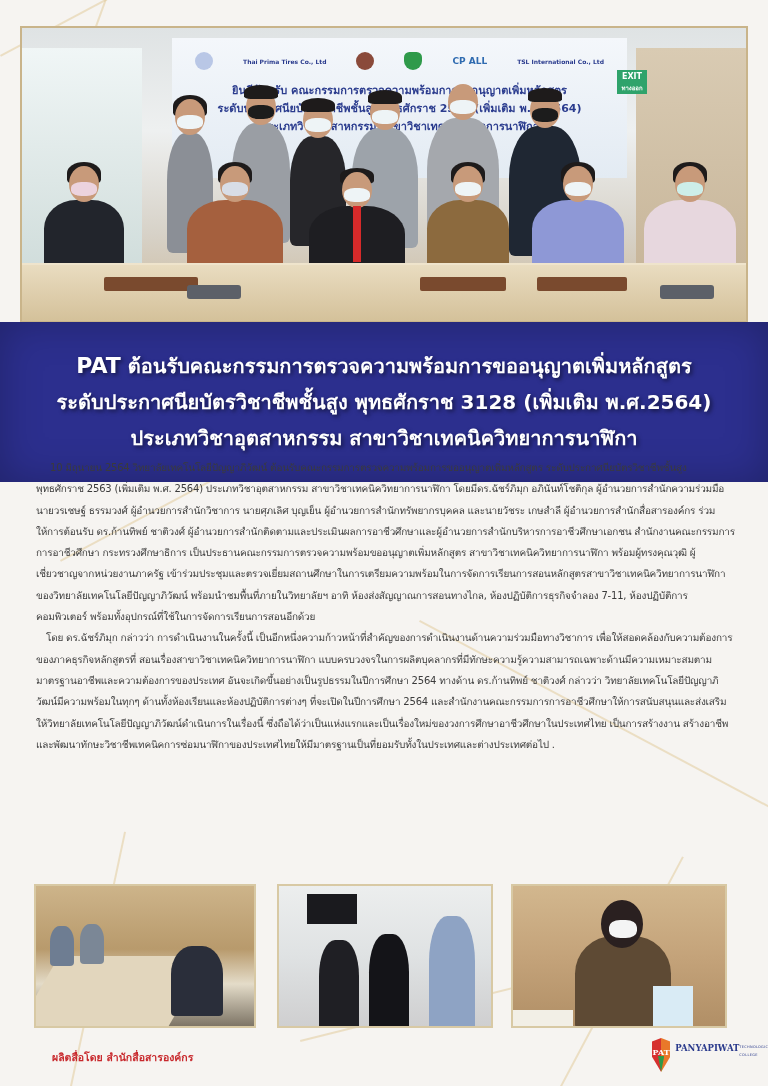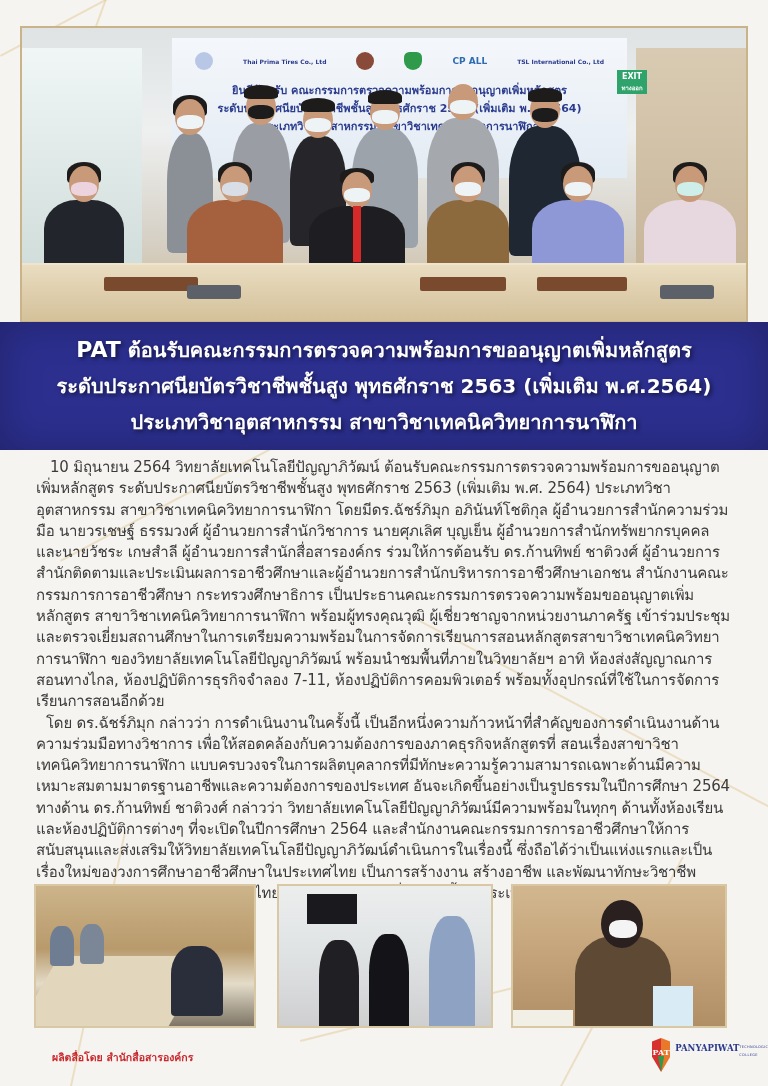--- a/index.html
+++ b/index.html
@@ -67,36 +67,36 @@
     border-top: 2px solid #efe4cc;
   }
   .tray {
     position: absolute; bottom: 30px; height: 14px; background: #7a4a2e; border-radius: 2px;
   }
   .mic-base {
     position: absolute; bottom: 22px; width: 54px; height: 14px; background: #5c6068; border-radius: 3px;
   }
 
   .banner {
-    position: absolute; left: 0; top: 322px; width: 768px; height: 128px;
+    position: absolute; left: 0; top: 322px; width: 768px; height: 160px;
     background: #2c2f8e;
     box-shadow: inset 0 0 40px rgba(0,0,0,0.25);
     display: flex; flex-direction: column; justify-content: center; align-items: center;
   }
   .banner-line {
     color: #ffffff; font-weight: bold; font-size: 20px; line-height: 36px;
     text-shadow: 2px 2px 4px rgba(0,0,0,0.55);
     font-family: "DejaVu Sans", sans-serif;
     white-space: nowrap;
   }
   .banner-line .brand { font-size: 22px; }
 
   .body-text {
     position: absolute; left: 36px; top: 457px; width: 700px;
-    font-size: 15px; line-height: 21.3px; color: #3b3b3b;
+    font-size: 10px; line-height: 21.3px; color: #3b3b3b;
     font-family: "DejaVu Sans", sans-serif;
     letter-spacing: -0.2px;
   }
   .body-text p { text-indent: 0; }
   .body-text .para1 { text-indent: 14px; }
   .body-text .para2 { text-indent: 10px; }
 
   .gallery-photo {
     position: absolute; top: 884px; height: 144px; border: 2px solid #d8c9a4; overflow: hidden;
   }
@@ -233,21 +233,21 @@
   <div class="tray" style="left:398px;width:86px;"></div>
   <div class="tray" style="left:515px;width:90px;"></div>
   <div class="mic-base" style="left:165px;"></div>
   <div class="mic-base" style="left:638px;"></div>
 </div>
 
 <div class="banner">
   <div class="banner-line">
     <span class="brand">PAT</span><span> ต้อนรับคณะกรรมการตรวจความพร้อมการขออนุญาตเพิ่มหลักสูตร</span>
   </div>
-  <div class="banner-line">ระดับประกาศนียบัตรวิชาชีพชั้นสูง พุทธศักราช 2563 (เพิ่มเติม พ.ศ.2564)</div>
+  <div class="banner-line">ระดับประกาศนียบัตรวิชาชีพชั้นสูง พุทธศักราช 3128 (เพิ่มเติม พ.ศ.2564)</div>
   <div class="banner-line">ประเภทวิชาอุตสาหกรรม สาขาวิชาเทคนิควิทยาการนาฬิกา</div>
 </div>
 
 <div class="body-text">
   <p class="para1">10 มิถุนายน 2564 วิทยาลัยเทคโนโลยีปัญญาภิวัฒน์ ต้อนรับคณะกรรมการตรวจความพร้อมการขออนุญาตเพิ่มหลักสูตร ระดับประกาศนียบัตรวิชาชีพชั้นสูง พุทธศักราช 2563 (เพิ่มเติม พ.ศ. 2564) ประเภทวิชาอุตสาหกรรม สาขาวิชาเทคนิควิทยาการนาฬิกา โดยมีดร.ฉัชร์ภิมุก อภินันท์โชติกุล ผู้อำนวยการสำนักความร่วมมือ นายวรเชษฐ์ ธรรมวงศ์ ผู้อำนวยการสำนักวิชาการ นายศุภเลิศ บุญเย็น ผู้อำนวยการสำนักทรัพยากรบุคคล และนายวัชระ เกษสำลี ผู้อำนวยการสำนักสื่อสารองค์กร ร่วมให้การต้อนรับ ดร.ก้านทิพย์ ชาติวงศ์ ผู้อำนวยการสำนักติดตามและประเมินผลการอาชีวศึกษาและผู้อำนวยการสำนักบริหารการอาชีวศึกษาเอกชน สำนักงานคณะกรรมการการอาชีวศึกษา กระทรวงศึกษาธิการ เป็นประธานคณะกรรมการตรวจความพร้อมขออนุญาตเพิ่มหลักสูตร สาขาวิชาเทคนิควิทยาการนาฬิกา พร้อมผู้ทรงคุณวุฒิ ผู้เชี่ยวชาญจากหน่วยงานภาครัฐ เข้าร่วมประชุมและตรวจเยี่ยมสถานศึกษาในการเตรียมความพร้อมในการจัดการเรียนการสอนหลักสูตรสาขาวิชาเทคนิควิทยาการนาฬิกา ของวิทยาลัยเทคโนโลยีปัญญาภิวัฒน์ พร้อมนำชมพื้นที่ภายในวิทยาลัยฯ อาทิ ห้องส่งสัญญาณการสอนทางไกล, ห้องปฏิบัติการธุรกิจจำลอง 7-11, ห้องปฏิบัติการคอมพิวเตอร์ พร้อมทั้งอุปกรณ์ที่ใช้ในการจัดการเรียนการสอนอีกด้วย</p>
   <p class="para2">โดย ดร.ฉัชร์ภิมุก กล่าวว่า การดำเนินงานในครั้งนี้ เป็นอีกหนึ่งความก้าวหน้าที่สำคัญของการดำเนินงานด้านความร่วมมือทางวิชาการ เพื่อให้สอดคล้องกับความต้องการของภาคธุรกิจหลักสูตรที่ สอนเรื่องสาขาวิชาเทคนิควิทยาการนาฬิกา แบบครบวงจรในการผลิตบุคลากรที่มีทักษะความรู้ความสามารถเฉพาะด้านมีความเหมาะสมตามมาตรฐานอาชีพและความต้องการของประเทศ อันจะเกิดขึ้นอย่างเป็นรูปธรรมในปีการศึกษา 2564 ทางด้าน ดร.ก้านทิพย์ ชาติวงศ์ กล่าวว่า วิทยาลัยเทคโนโลยีปัญญาภิวัฒน์มีความพร้อมในทุกๆ ด้านทั้งห้องเรียนและห้องปฏิบัติการต่างๆ ที่จะเปิดในปีการศึกษา 2564 และสำนักงานคณะกรรมการการอาชีวศึกษาให้การสนับสนุนและส่งเสริมให้วิทยาลัยเทคโนโลยีปัญญาภิวัฒน์ดำเนินการในเรื่องนี้ ซึ่งถือได้ว่าเป็นแห่งแรกและเป็นเรื่องใหม่ของวงการศึกษาอาชีวศึกษาในประเทศไทย เป็นการสร้างงาน สร้างอาชีพ และพัฒนาทักษะวิชาชีพเทคนิคการซ่อมนาฬิกาของประเทศไทยให้มีมาตรฐานเป็นที่ยอมรับทั้งในประเทศและต่างประเทศต่อไป .</p>
 </div>
 
 <div class="gallery-photo ph1" aria-label="Meeting around a long conference table with portraits on the wall">
   <div class="ph-shape" style="left:0;top:70px;width:150px;height:80px;background:#e2d6bd;transform:skewX(-30deg);"></div>

